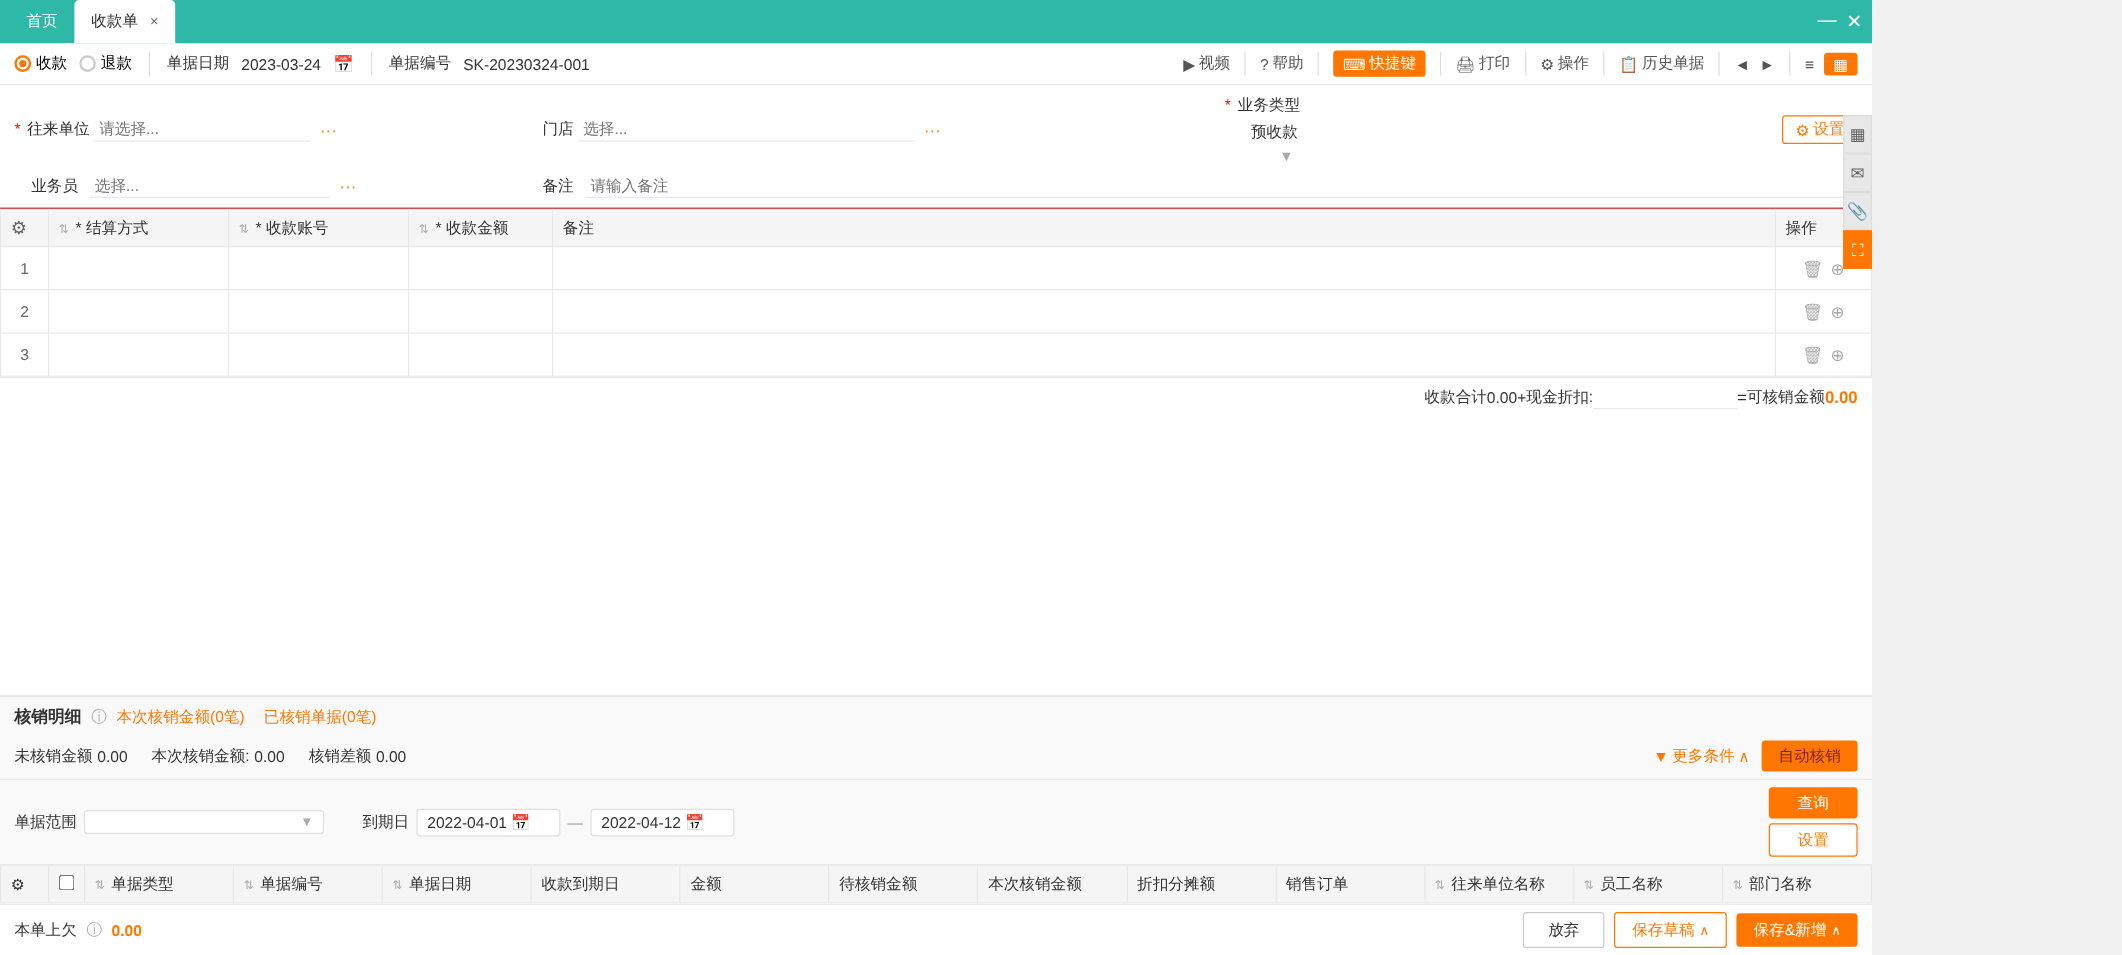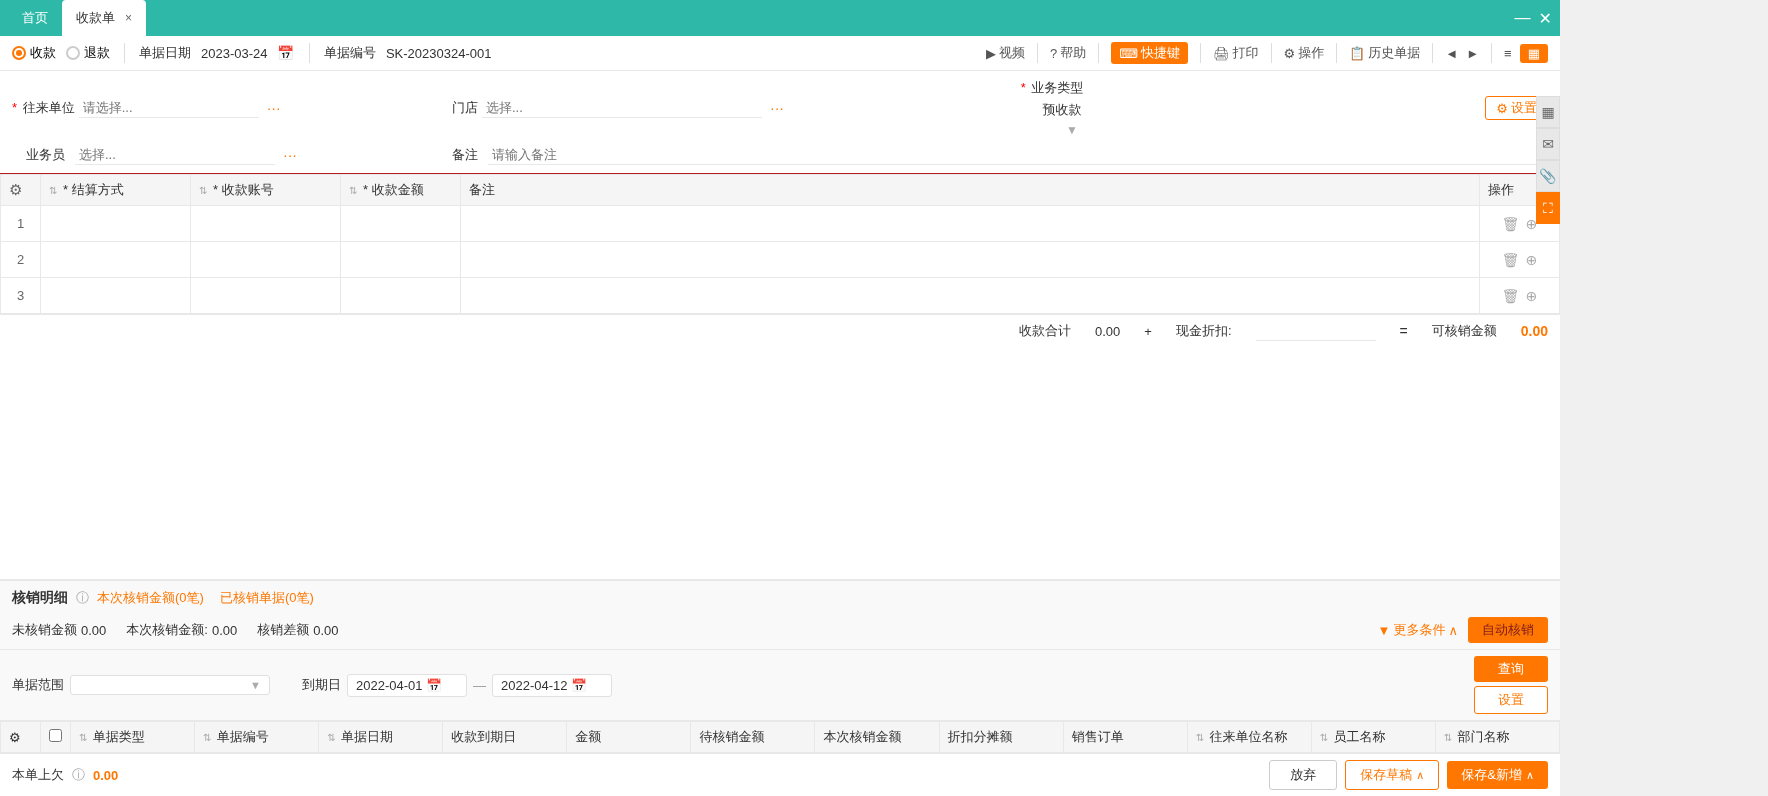--- a/index.html
+++ b/index.html
@@ -262,21 +262,21 @@
       margin-right: 2px;
     }
 
     
     .summary-row {
       display: flex;
       align-items: center;
       justify-content: flex-end;
       padding: 6px 12px;
       border-top: 1px solid #e8e8e8;
-      gap: 24px;
+      gap: 0;
       background: #fff;
     }
     .summary-label {
       color: #333;
       font-size: 13px;
       white-space: nowrap;
     }
     .summary-value {
       color: #333;
       font-size: 13px;

